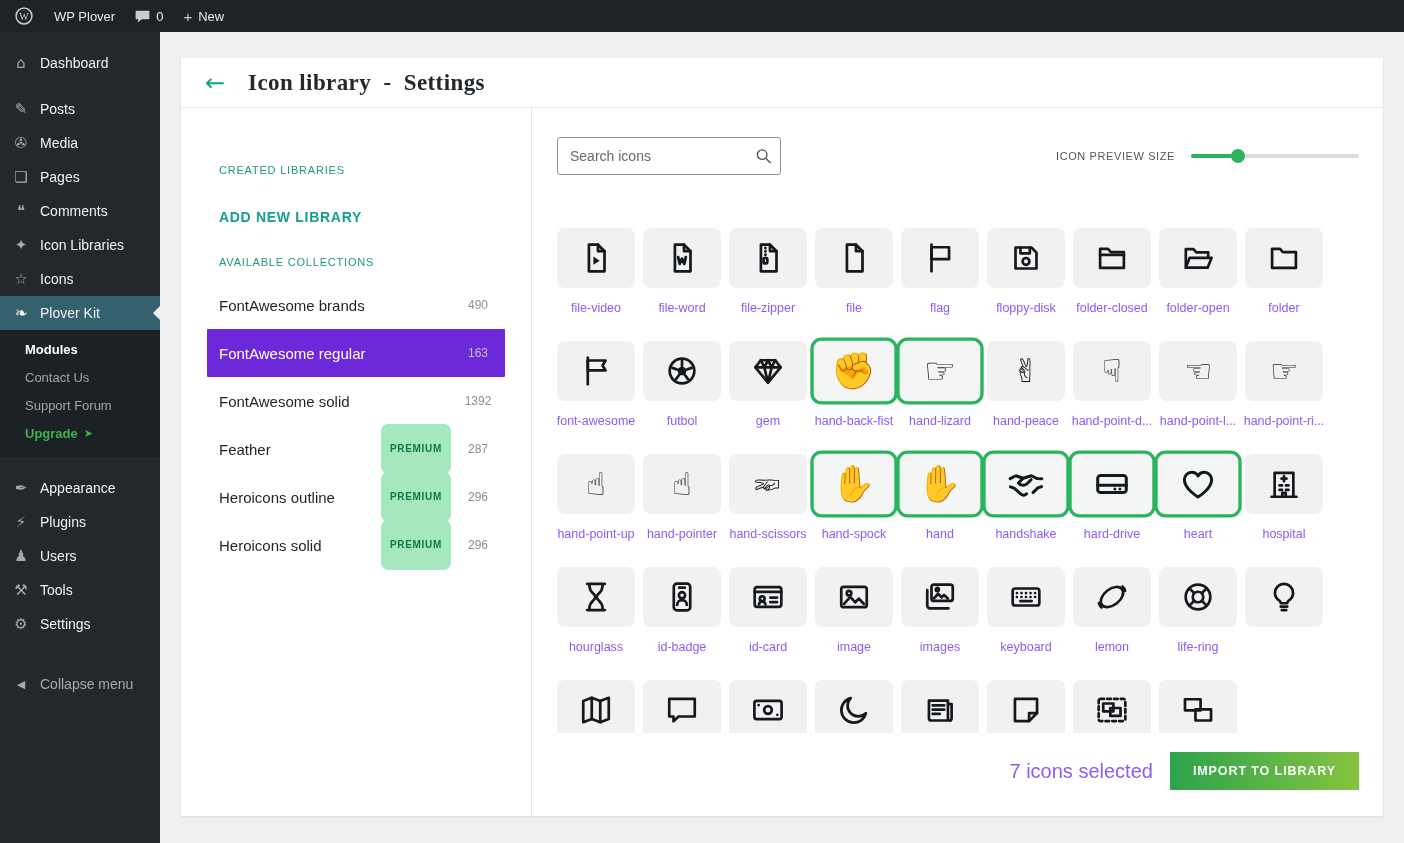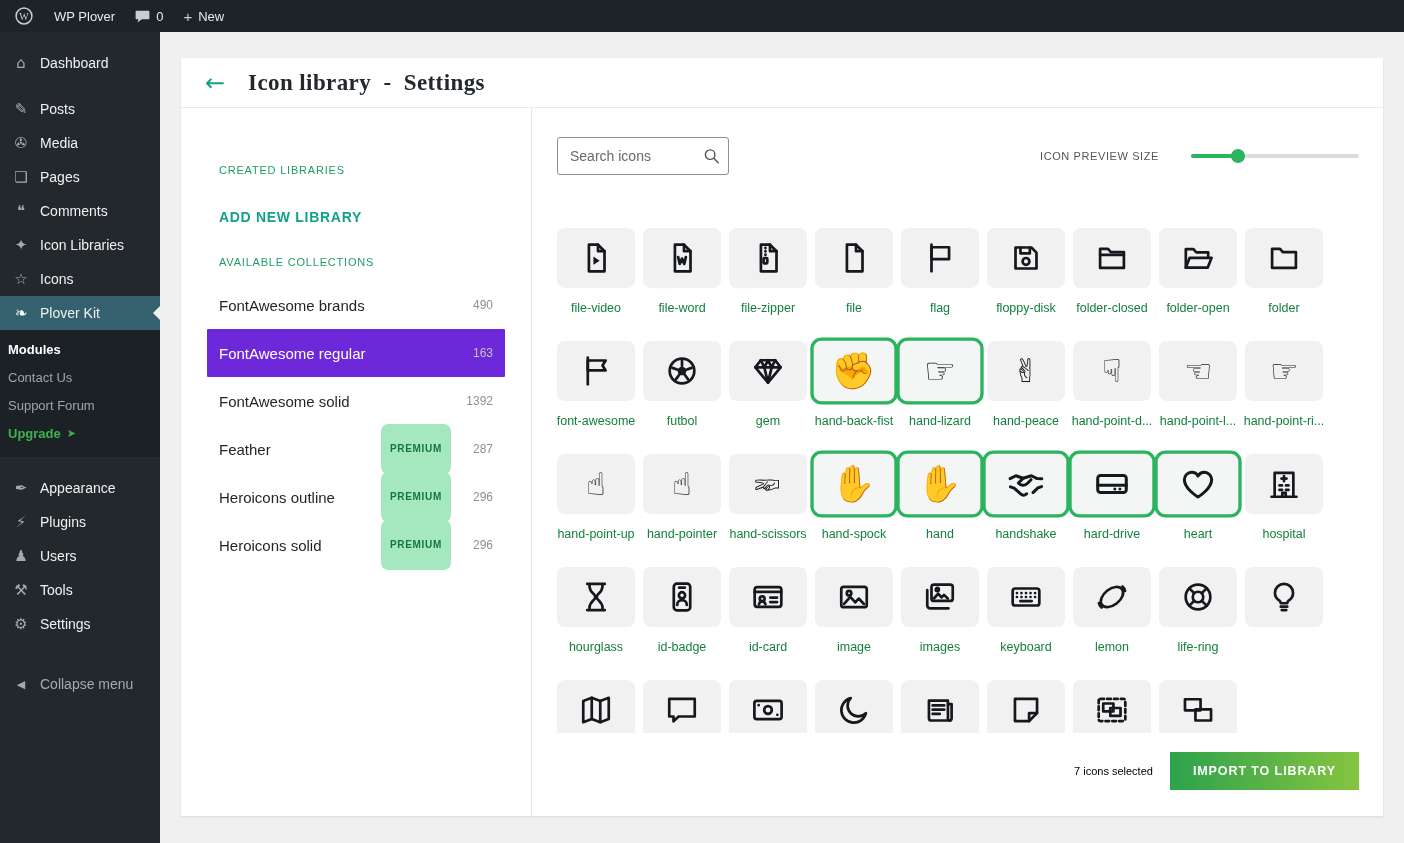--- a/index.html
+++ b/index.html
@@ -17,21 +17,21 @@
   padding-top:14px;color:#f0f0f1;font-size:14px}
 .menu-item{display:flex;align-items:center;gap:9px;padding:8px 8px 8px 11px;cursor:pointer;position:relative;line-height:18px}
 .mi-icon{width:20px;flex:none;text-align:center;font-size:15px;color:#a7aaad;font-family:"DejaVu Sans",sans-serif;line-height:1}
 .menu-item.active{background:var(--active-bg,#35606d)}
 .menu-item.active .mi-icon{color:#fff}
 .menu-item.active::after{content:"";position:absolute;right:0;top:50%;margin-top:-7px;
   border:7px solid transparent;border-right-color:#f0f0f1}
 .menu-item.sep-after{margin-bottom:12px}
 .menu-item.sep-before{margin-top:14px}
 .submenu{background:#1c2126;padding:6px 0 9px}
-.submenu-item{display:flex;align-items:center;gap:6px;padding:5px 8px;font-size:13px;color:#9ea4aa;cursor:pointer;line-height:18px}
+.submenu-item{display:flex;align-items:center;gap:6px;padding:5px 25px;font-size:13px;color:#9ea4aa;cursor:pointer;line-height:18px}
 .submenu-item.current{color:#fff;font-weight:700}
 .submenu-item.highlight{color:var(--upgrade,#3db34f);font-weight:600}
 .up-arrow{font-family:"DejaVu Sans",sans-serif;font-size:11px}
 .collapse-item{margin-top:26px;color:#a7aaad}
 .collapse-item .mi-icon{font-size:11px}
 
 
 .content{position:absolute;top:32px;left:160px;right:0;bottom:0;background:#f0f0f1;padding:26px 21px 27px}
 .card{background:#fff;height:100%;box-shadow:0 1px 2px rgba(0,0,0,.1);display:flex;flex-direction:column}
 .card-header{height:50px;flex:none;display:flex;align-items:center;gap:23px;padding:0 24px;border-bottom:1px solid #e9eaeb}
@@ -42,51 +42,51 @@
 
 .left-panel{width:351px;flex:none;border-right:1px solid #e4e5e7;padding-top:56px}
 .lp-heading{margin:0 26px 0 38px;font-size:11px;font-weight:400;letter-spacing:.8px;color:var(--green-head,#1f9d66)}
 .lp-add{margin:33px 26px 0 38px;font-size:14px;font-weight:600;letter-spacing:.7px;color:var(--teal,#14a089);cursor:pointer}
 .lp-heading.avail{margin-top:31px}
 .collections{margin-top:13px}
 .collection{display:flex;align-items:center;margin:0 26px;padding:0 12px;height:48px;font-size:15px;color:#1d2327;cursor:pointer;border-radius:1px}
 .collection.active{background:#6d28d9;color:#fff}
 .col-name{flex:1;white-space:nowrap}
 .badge{background:var(--badge-bg,#a5e8bf);color:var(--badge-tx,#13793b);font-size:10px;font-weight:700;letter-spacing:.7px;padding:20px 9px;border-radius:7px;margin-right:12px;line-height:1}
-.col-count{font-size:12px;color:#8c8f94;min-width:30px;text-align:right}
+.col-count{font-size:12px;color:#8c8f94;min-width:30px;text-align:center}
 .collection.active .col-count{color:#c3c4c7}
 
 
 .right-panel{flex:1;min-width:0;display:flex;flex-direction:column;padding:29px 24px 26px 25px}
 .toolbar{flex:none;display:flex;align-items:center;justify-content:space-between}
-.search-wrap{position:relative;width:172px}
+.search-wrap{position:relative;width:224px}
 .search-input{width:100%;height:38px;border:1px solid #8c8f94;border-radius:3px;background:#fff;
   padding:0 36px 0 12px;font-size:14px;color:#2c3338;font-family:inherit;outline:none}
 .search-input::placeholder{color:#646970}
 .search-icon{position:absolute;right:9px;top:50%;transform:translateY(-50%);display:flex;cursor:pointer}
-.size-control{display:flex;align-items:center;gap:32px}
+.size-control{display:flex;align-items:center;gap:16px}
 .size-label{font-size:11px;letter-spacing:.6px;color:#50575e}
 .slider{position:relative;width:168px;height:14px;cursor:pointer}
 .slider-track{position:absolute;left:0;right:0;top:5px;height:4px;border-radius:2px;background:#dcdcde}
 .slider-fill{height:100%;border-radius:2px;background:var(--green,#2bb35e)}
 .slider-thumb{position:absolute;top:0;width:14px;height:14px;border-radius:50%;background:var(--green,#2bb35e)}
 
 
 .grid{flex:none;margin-top:53px;height:505px;overflow:hidden;display:grid;
   grid-template-columns:repeat(9,78px);column-gap:8px;row-gap:26px;align-content:start}
 .tile{width:78px;cursor:pointer}
 .tile-box{height:60px;background:#f1f1f2;border-radius:8px;display:flex;align-items:center;justify-content:center;position:relative}
 .tile.selected .tile-box{border:3px solid var(--green,#2bb35e);border-radius:10px;transform:scale(1.12);background:#f4f5f5;z-index:2}
 .tile-glyph{font-family:"DejaVu Sans",sans-serif;font-size:32px;color:#15181c;line-height:1;display:inline-block}
 .tile-art{display:flex}
-.tile-label{margin-top:13px;margin-left:-7px;width:92px;text-align:center;font-size:12.5px;color:#15803d;white-space:nowrap;overflow:hidden}
+.tile-label{margin-top:13px;margin-left:-7px;width:92px;text-align:center;font-size:12.5px;color:#8b5cf6;white-space:nowrap;overflow:hidden}
 
 
 .grid-footer{margin-top:auto;flex:none;display:flex;align-items:center;justify-content:flex-end;gap:17px}
-.sel-text{font-size:11px;color:#000000}
+.sel-text{font-size:20px;color:#8b5cf6}
 .import-btn{border:none;cursor:pointer;color:#fff;font-weight:700;font-size:12.5px;letter-spacing:.9px;
   padding:12px 23px;border-radius:0;font-family:inherit;
   background:linear-gradient(90deg,var(--g1,#2ca24c),var(--g2,#86c440))}
 </style>
 </head>
 <body>
 
 <div class="admin-bar">
   <div class="ab-item">
     <span style="display:flex">

